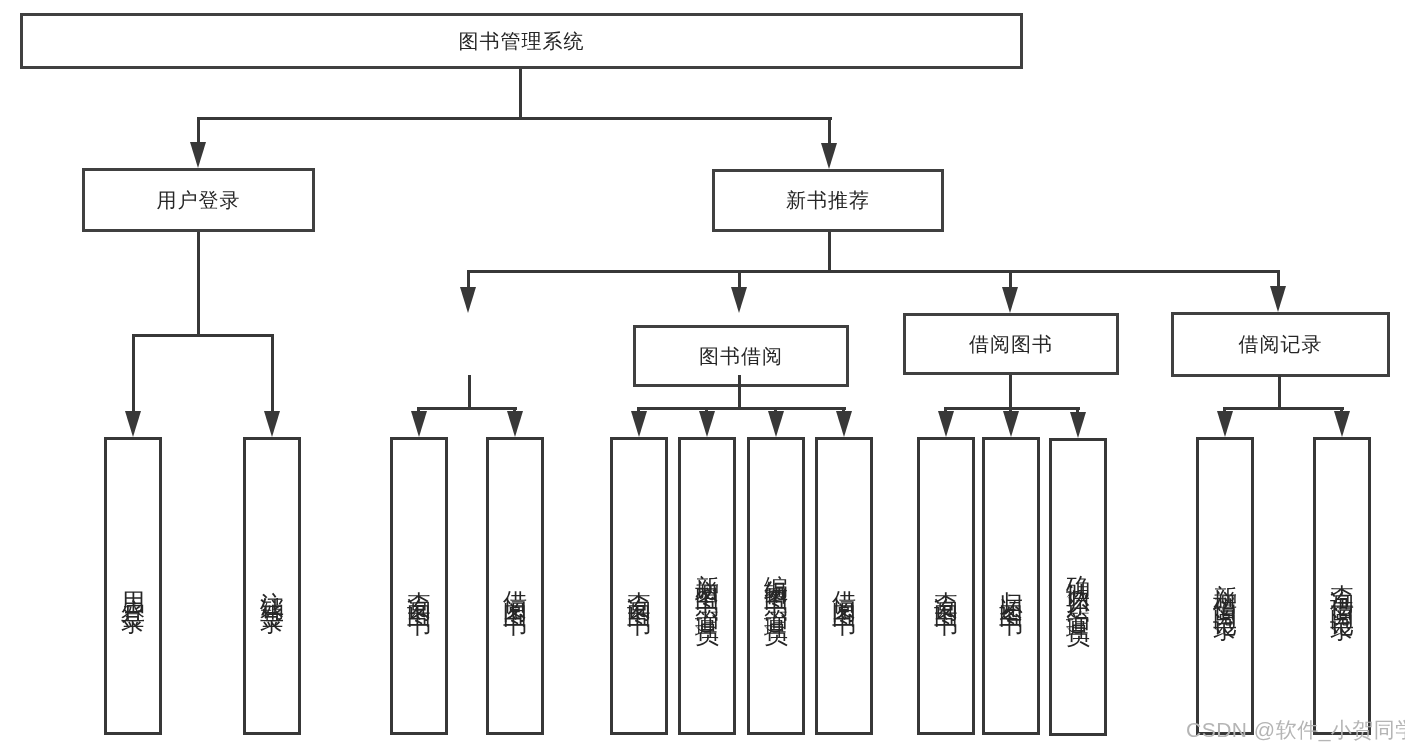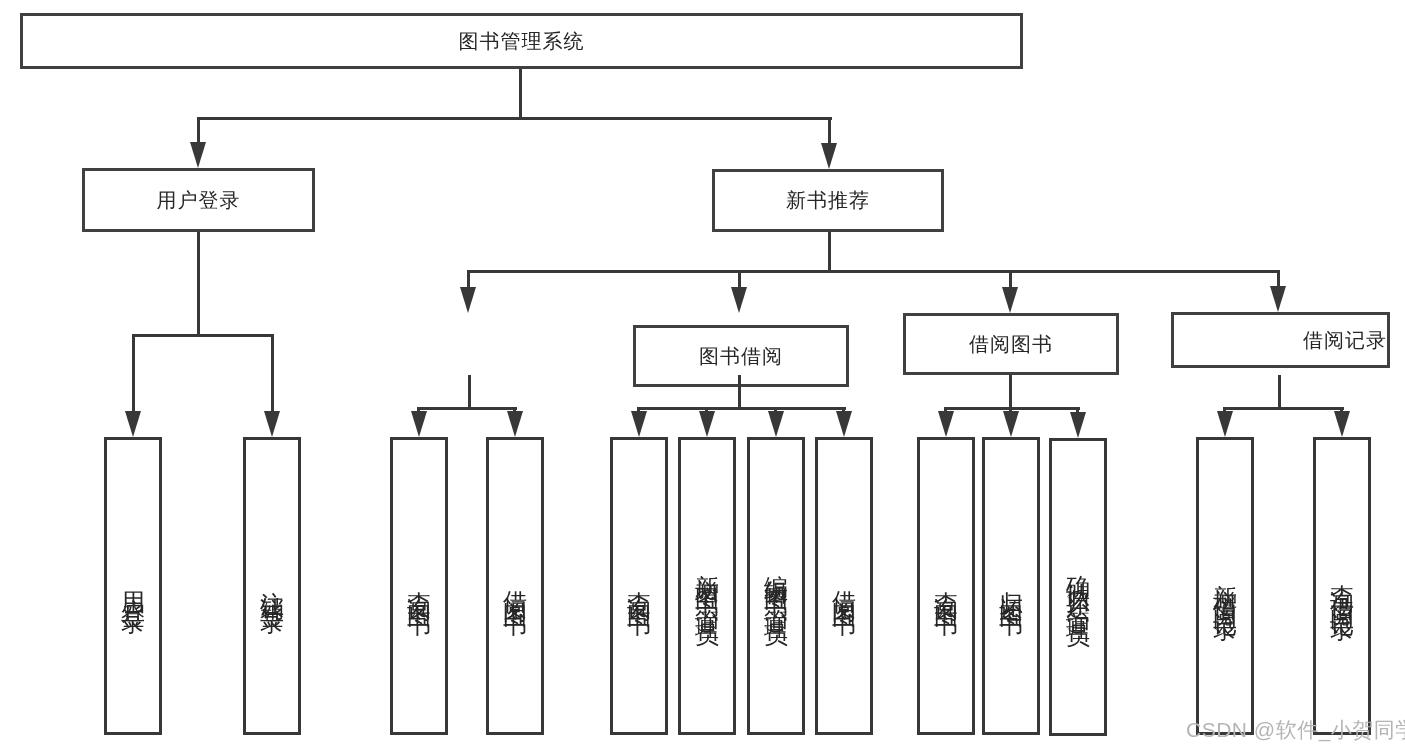--- a/index.html
+++ b/index.html
@@ -77,21 +77,21 @@
   <div class="ah" style="left:1002px;top:287px;"></div>
   <div class="vl" style="left:1277px;top:270px;height:17px;"></div>
   <div class="ah" style="left:1270px;top:286px;"></div>
 
   <div class="hbox" style="left:633px;top:325px;width:216px;height:62px;">
     <span>图书借阅</span>
   </div>
   <div class="hbox" style="left:903px;top:313px;width:216px;height:62px;">
     <span>借阅图书</span>
   </div>
-  <div class="hbox" style="left:1171px;top:312px;width:219px;height:56px;justify-content:flex-end;">
+  <div class="hbox" style="left:1171px;top:312px;width:219px;height:65px;">
     <span>借阅记录</span>
   </div>
 
   <div class="vl" style="left:468px;top:375px;height:34px;"></div>
   <div class="hl" style="left:417px;top:407px;width:100px;"></div>
   <div class="vl" style="left:417px;top:407px;height:6px;"></div>
   <div class="ah" style="left:411px;top:411px;"></div>
   <div class="vl" style="left:513px;top:407px;height:6px;"></div>
   <div class="ah" style="left:507px;top:411px;"></div>
 

